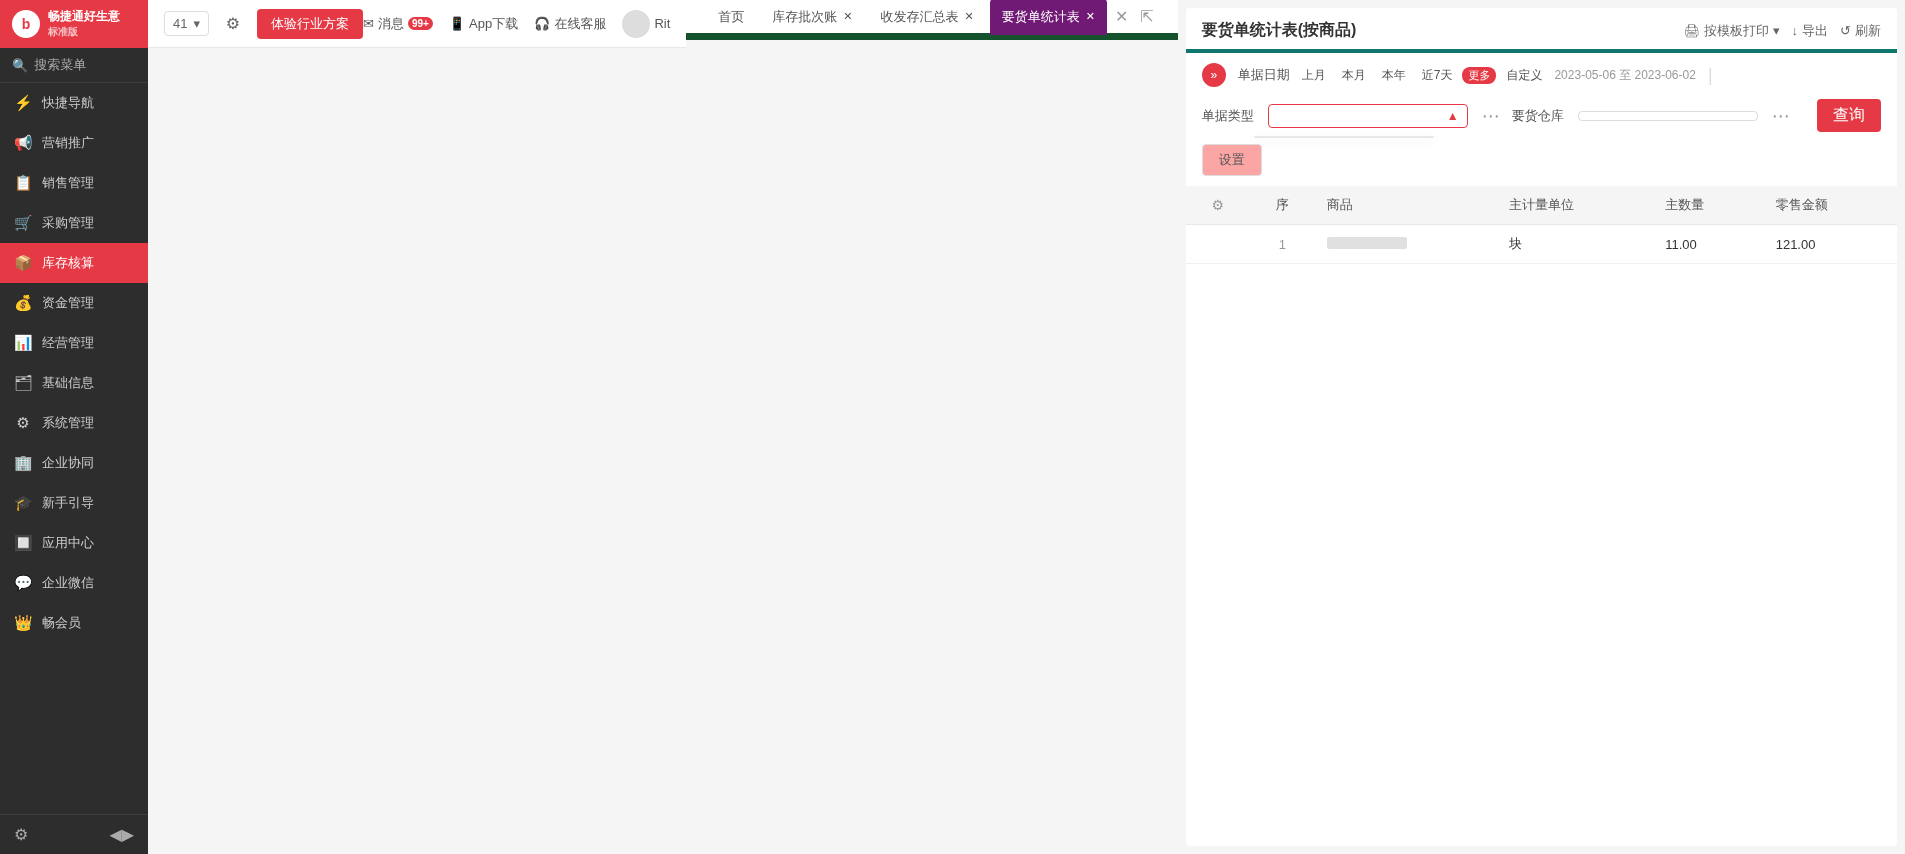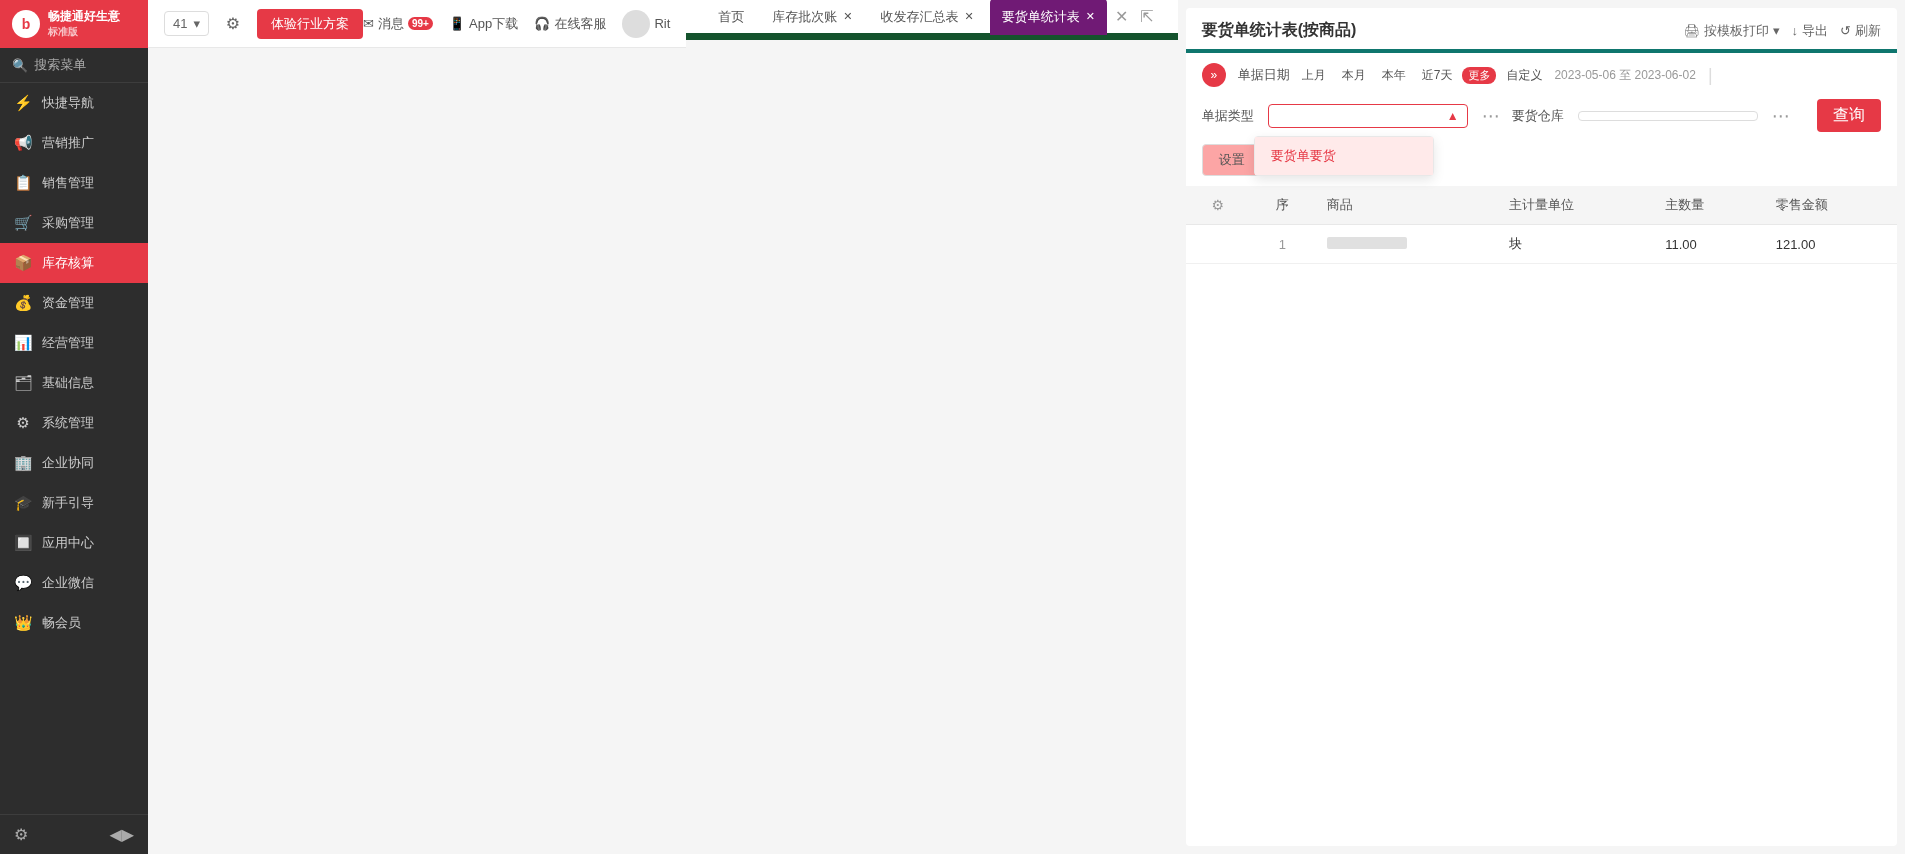--- a/index.html
+++ b/index.html
@@ -556,21 +556,20 @@
 
       <div class="filter-select-group" style="position: relative;">
         <span class="filter-label">单据类型</span>
         <div class="filter-select" id="doc-type-select">
           <span id="doc-type-value"></span>
           <span class="filter-select-arrow">▲</span>
         </div>
         <span class="filter-more">⋯</span>
 
         <div class="dropdown-menu" id="doc-type-dropdown" style="top: 32px; left: 52px; min-width: 180px;">
-          <div class="dropdown-item selected">要货单要货</div>
         </div>
       </div>
 
       <div class="filter-select-group">
         <span class="filter-label">要货仓库</span>
         <div class="warehouse-select"></div>
         <span class="filter-more">⋯</span>
       </div>
 
       <button class="query-btn">查询</button>

